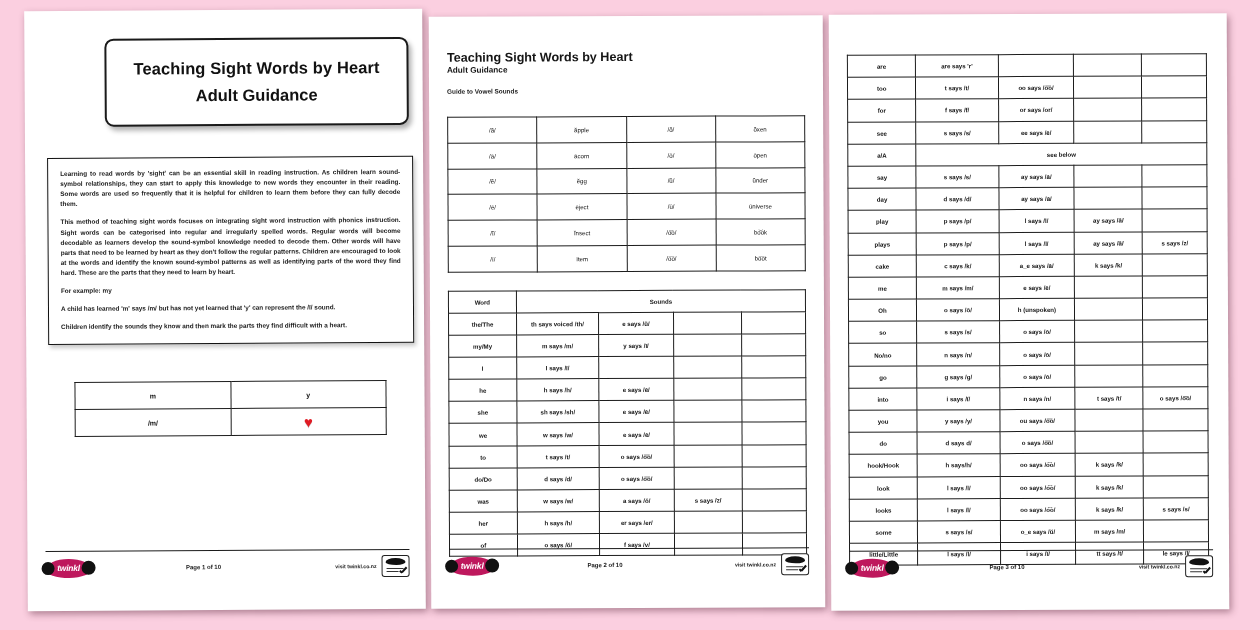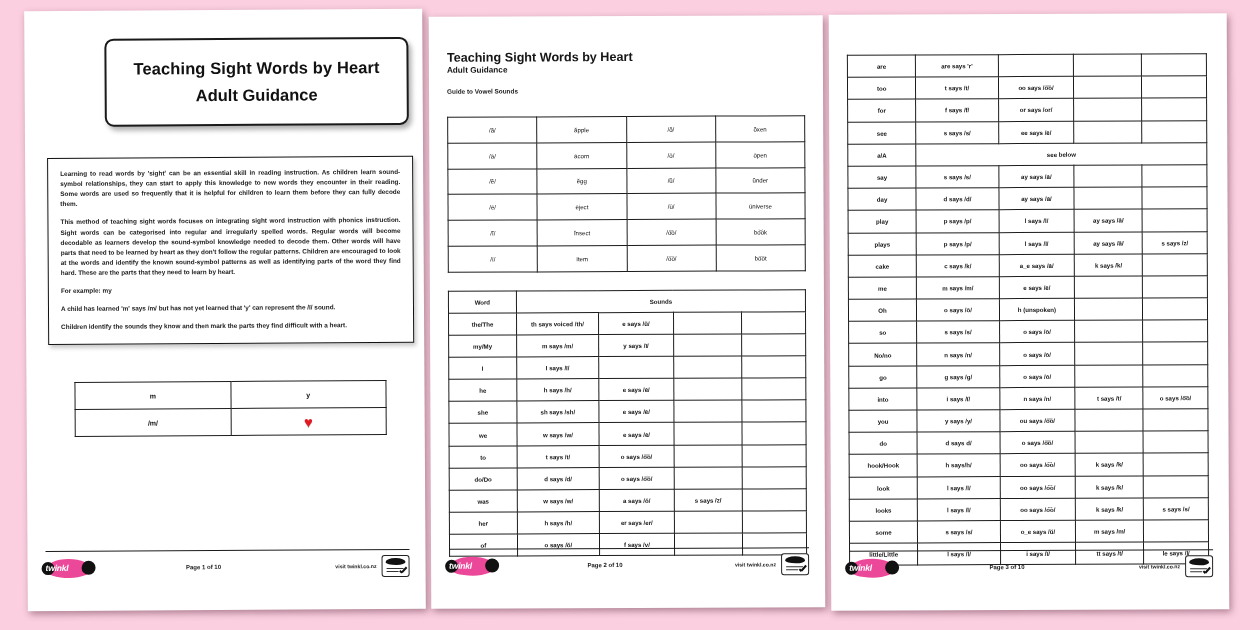--- a/index.html
+++ b/index.html
@@ -205,24 +205,25 @@
     height: 26px;
     border-top: 1.4px solid #1a1a1a;
     display: flex;
     align-items: center;
     padding-top: 3px;
   }
   .twinkl-logo {
     position: relative;
     width: 46px;
     height: 19px;
-    background: #ec4899;
+    background: #be185d;
     border-radius: 50% 50% 48% 52% / 58% 55% 45% 42%;
     display: flex;
     align-items: center;
+    justify-content: center;
     flex: 0 0 auto;
   }
   .twinkl-logo::before {
     content: "";
     position: absolute;
     left: -4px; top: 3px;
     width: 13px; height: 13px;
     background: #111;
     border-radius: 50%;
   }

